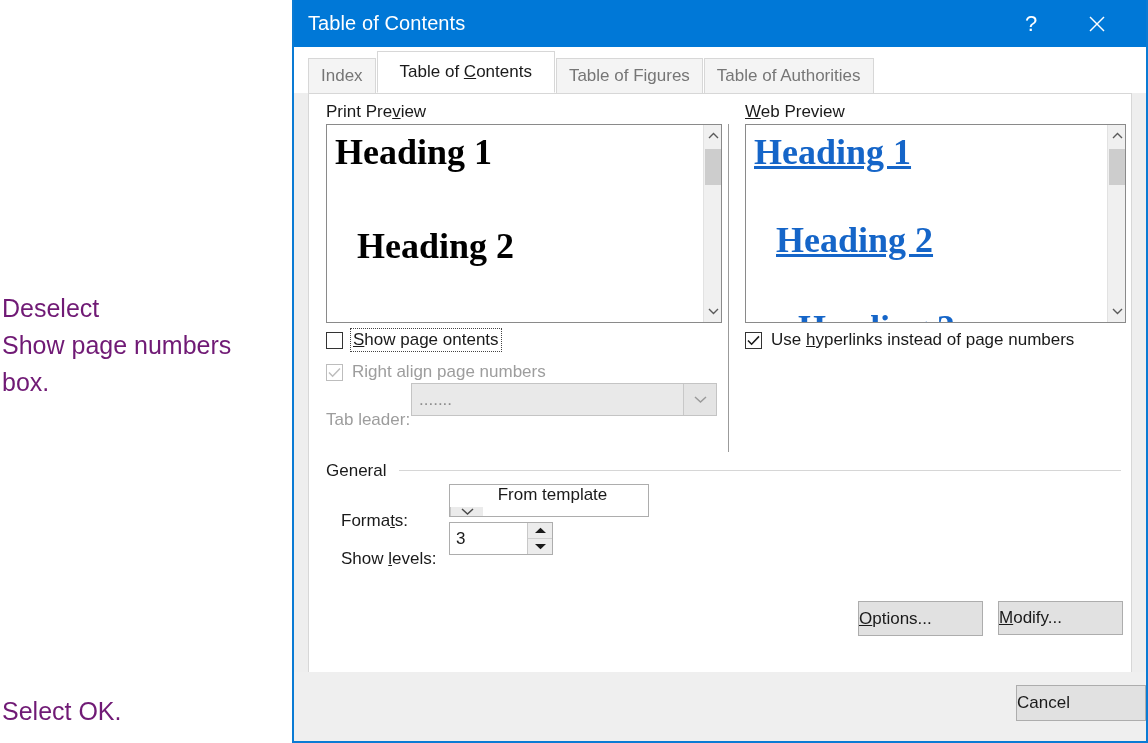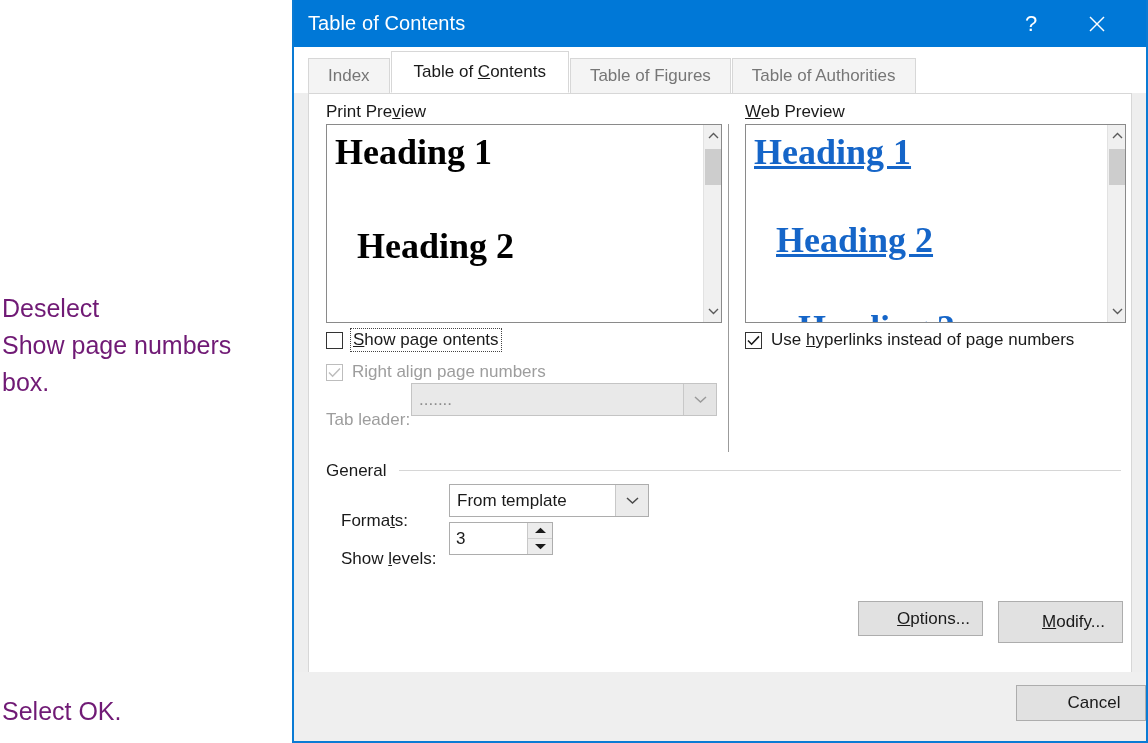--- a/index.html
+++ b/index.html
@@ -87,21 +87,21 @@
     position:absolute;
     left:0; right:0; bottom:0;
     height:0;
   }
   .tab {
     height: 35px;
     box-sizing: border-box;
     display: flex;
     align-items: center;
     justify-content: center;
-    padding: 0 19px;
+    padding: 0 12px;
     font-size: 17px;
     color: #767676;
     background: #f4f4f4;
     border: 1px solid #d7d7d7;
     border-bottom: none;
     margin-right: 1px;
     position: relative;
     z-index: 1;
   }
   .tab.active {
@@ -306,23 +306,22 @@
   
   .btn {
     position: absolute;
     box-sizing: border-box;
     background: #e1e1e1;
     border: 1px solid #adadad;
     font-size: 17px;
     color: #1a1a1a;
     display: flex;
     align-items: center;
-    justify-content: center;
+    justify-content: flex-start;
     font-family: "Liberation Sans", sans-serif;
-    padding-left: 26px;
   }
   .btn u { text-decoration: underline; }
   .btn.default {
     border: 2px solid #0a7bd4;
   }
 
   
   #footer {
     position: absolute;
     left: 0; right: 0;
@@ -453,21 +452,21 @@
             <polyline points="1,5.5 4.6,9.2 12,1.4" fill="none" stroke="#1a1a1a" stroke-width="1.6"></polyline>
           </svg>
         </span>
         <span class="cb-label"><span>Use </span><u>h</u><span>yperlinks instead of page numbers</span></span>
       </div>
 
       <div class="section-label" style="left:17px; top:367px;">General</div>
       <div class="group-rule" style="left:90px; top:376px; width:722px;"></div>
 
       <div class="field-label" style="left:32px; top:404px;"><span>Forma</span><u>t</u><span>s:</span></div>
-      <div class="combo" style="left:140px; top:390px; width:200px; height:33px;">
+      <div class="combo" style="left:140px; top:390px; width:200px; height:33px;flex-direction:column;">
         <span class="combo-value">From template</span>
         <span class="combo-btn">
           <svg width="13" height="9" viewBox="0 0 13 9">
               <polyline points="1,2 6.5,7 12,2" fill="none" stroke="#4a4a4a" stroke-width="1.5"></polyline>
             </svg>
         </span>
       </div>
 
       <div class="field-label" style="left:32px; top:442px;"><span>Show </span><u>l</u><span>evels:</span></div>
       <div class="spinner" style="left:140px; top:428px; width:104px; height:33px;">
@@ -482,21 +481,21 @@
             <svg width="13" height="7" viewBox="0 0 13 7">
                 <polygon points="6.5,6.2 1,1 12,1" fill="#1a1a1a"></polygon>
               </svg>
           </span>
         </span>
       </div>
 
       <div class="btn" style="left:549px; top:507px; width:125px; height:35px;">
         <span><u>O</u><span>ptions...</span></span>
       </div>
-      <div class="btn" style="left:689px; top:507px; width:125px; height:42px;">
+      <div class="btn" style="left:689px; top:507px; width:125px; height:34px;">
         <span><u>M</u><span>odify...</span></span>
       </div>
 
     </div>
 
     <div id="footer">
       <div class="btn" style="left:722px; top:13px; width:130px; height:36px;">
         <span>Cancel</span>
       </div>
     </div>

